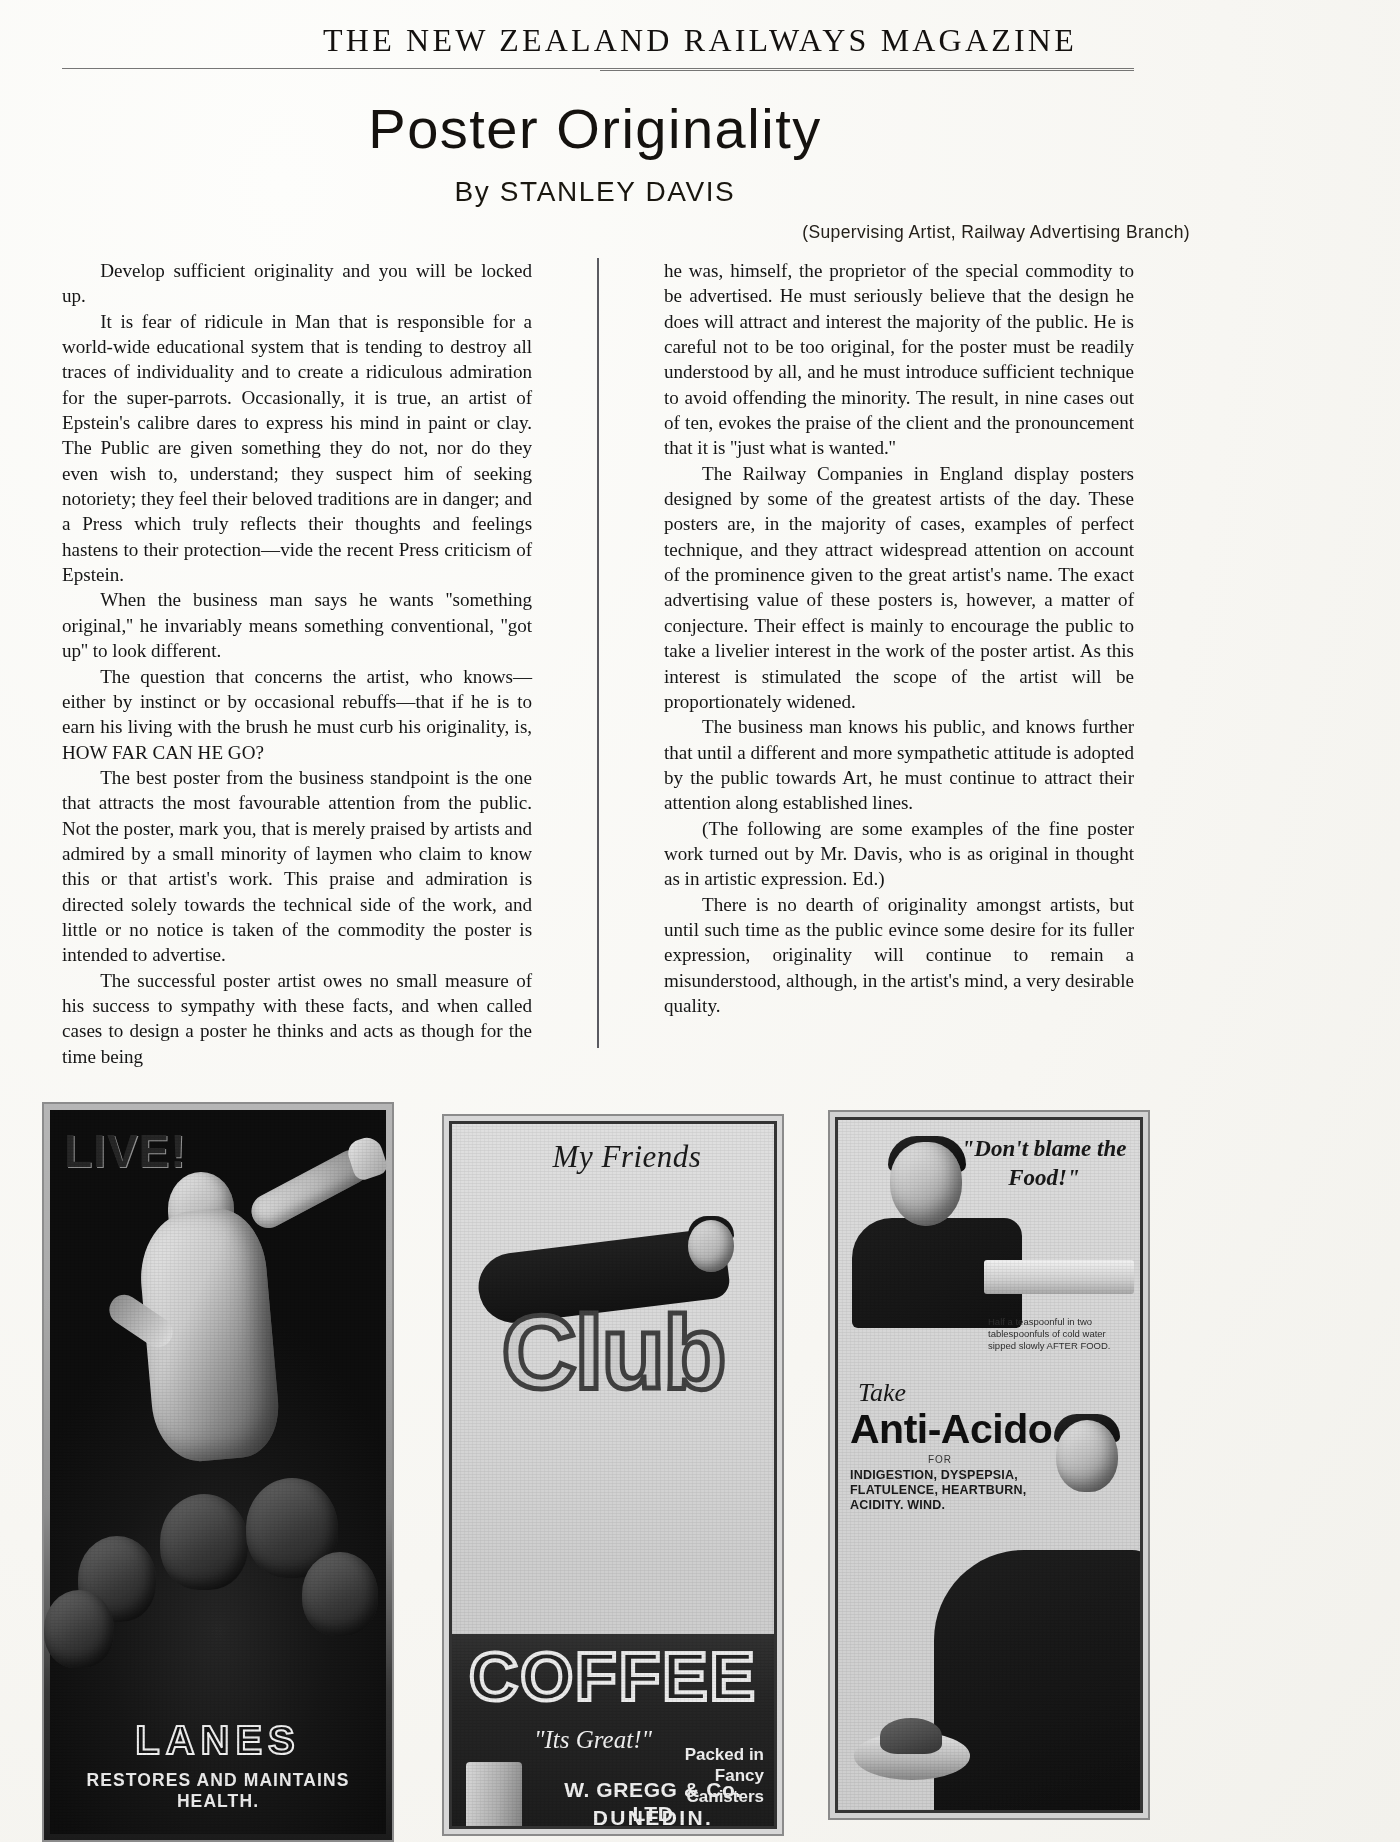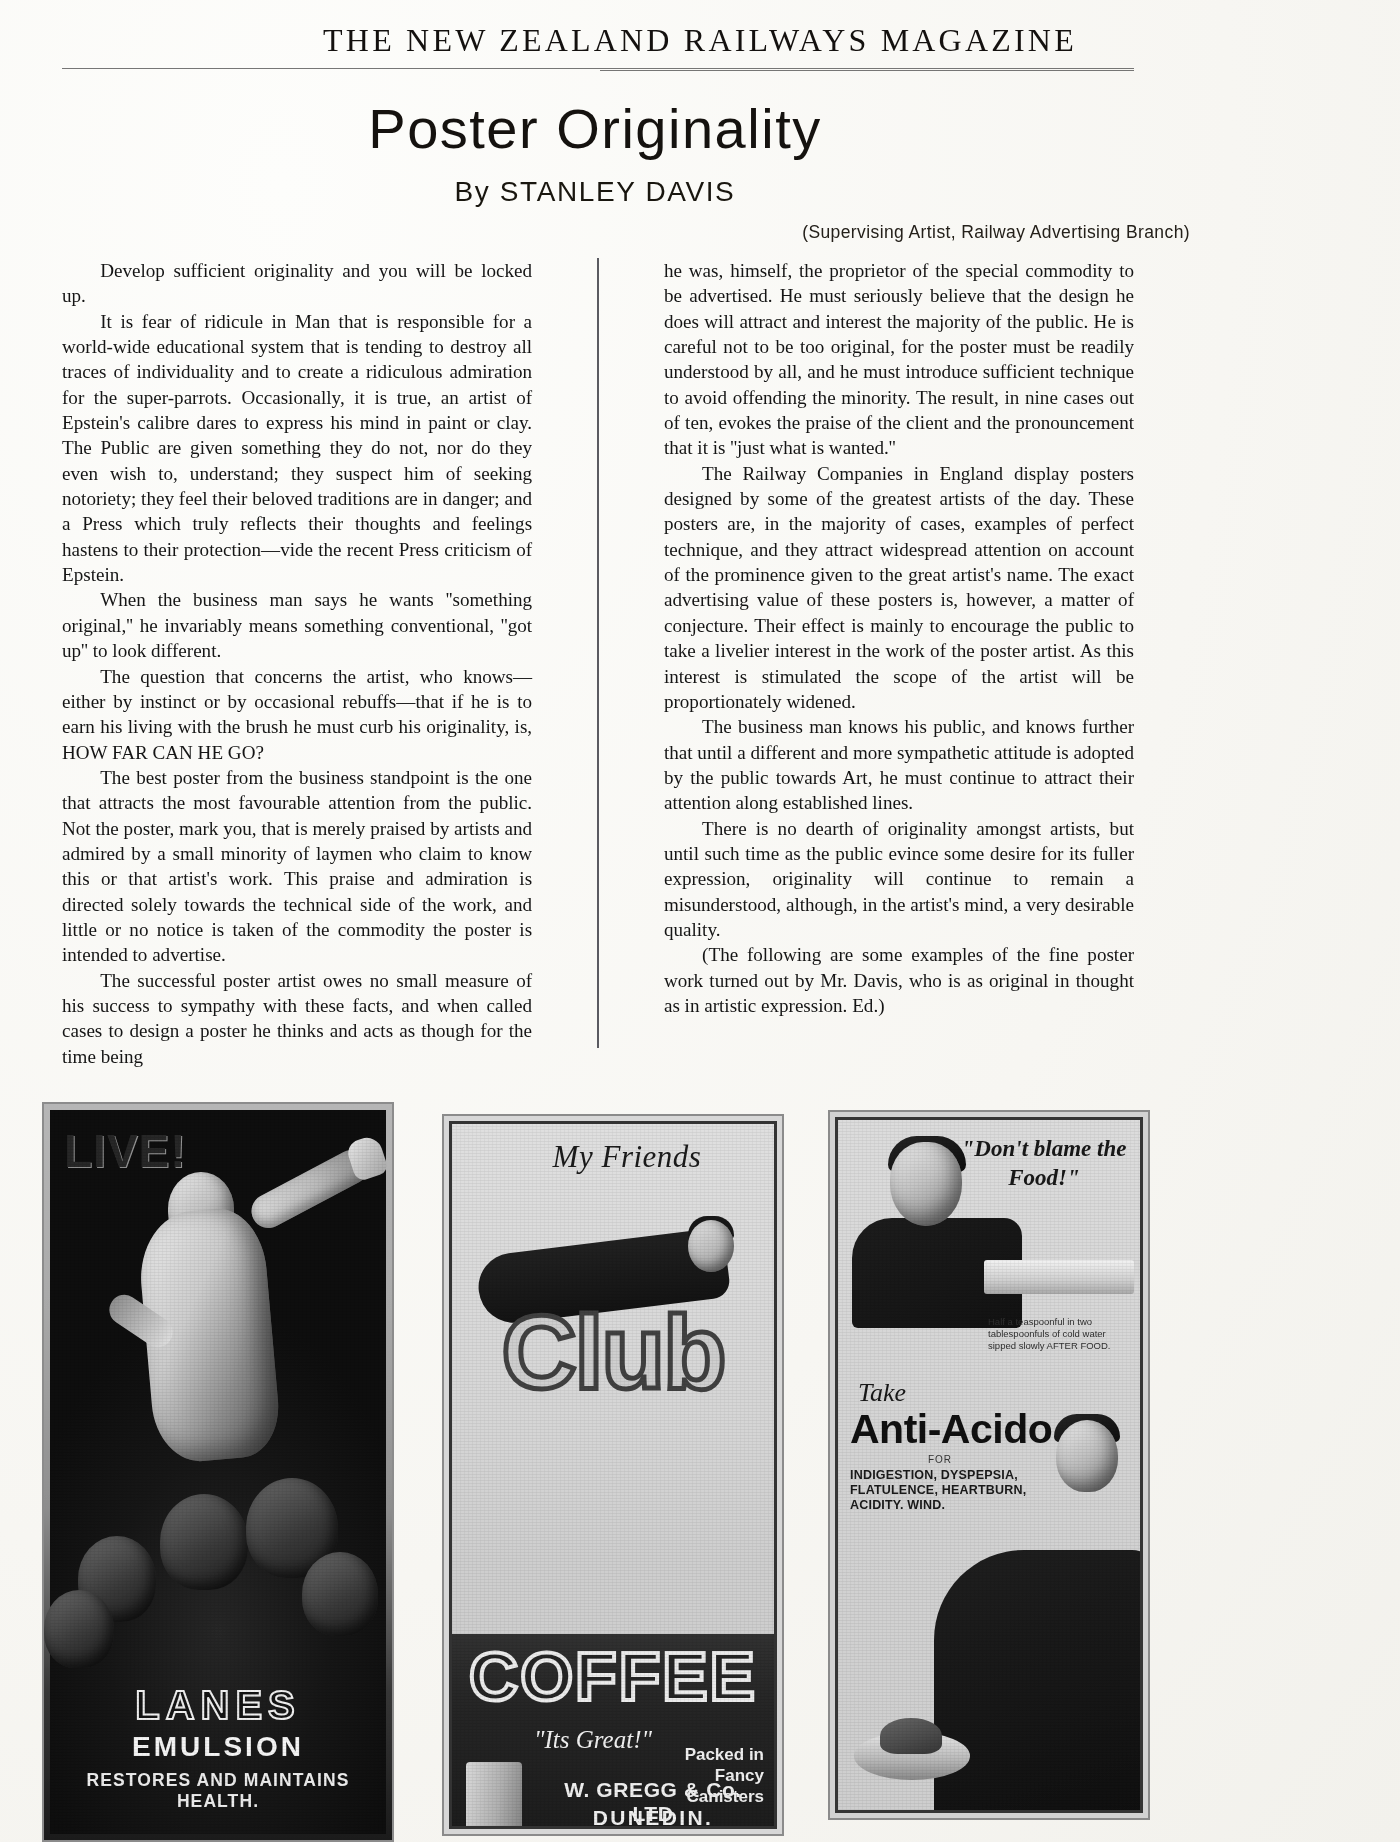--- a/index.html
+++ b/index.html
@@ -606,22 +606,22 @@
       <p>The best poster from the business standpoint is the one that attracts the most favourable attention from the public. Not the poster, mark you, that is merely praised by artists and admired by a small minority of laymen who claim to know this or that artist's work. This praise and admiration is directed solely towards the technical side of the work, and little or no notice is taken of the commodity the poster is intended to advertise.</p>
       <p>The successful poster artist owes no small measure of his success to sympathy with these facts, and when called cases to design a poster he thinks and acts as though for the time being</p>
     </div>
     <div class="gutter">
       <div class="rule-v"></div>
     </div>
     <div class="col">
       <p class="noind">he was, himself, the proprietor of the special commodity to be advertised. He must seriously believe that the design he does will attract and interest the majority of the public. He is careful not to be too original, for the poster must be readily understood by all, and he must introduce sufficient technique to avoid offending the minority. The result, in nine cases out of ten, evokes the praise of the client and the pronouncement that it is ''just what is wanted.''</p>
       <p>The Railway Companies in England display posters designed by some of the greatest artists of the day. These posters are, in the majority of cases, examples of perfect technique, and they attract widespread attention on account of the prominence given to the great artist's name. The exact advertising value of these posters is, however, a matter of conjecture. Their effect is mainly to encourage the public to take a livelier interest in the work of the poster artist. As this interest is stimulated the scope of the artist will be proportionately widened.</p>
       <p>The business man knows his public, and knows further that until a different and more sympathetic attitude is adopted by the public towards Art, he must continue to attract their attention along established lines.</p>
+      <p>(The following are some examples of the fine poster work turned out by Mr. Davis, who is as original in thought as in artistic expression. Ed.)</p>
       <p>There is no dearth of originality amongst artists, but until such time as the public evince some desire for its fuller expression, originality will continue to remain a misunderstood, although, in the artist's mind, a very desirable quality.</p>
-      <p>(The following are some examples of the fine poster work turned out by Mr. Davis, who is as original in thought as in artistic expression. Ed.)</p>
     </div>
   </div>
 
   <div class="posters">
 
     <div class="poster" id="poster-lanes">
       <div class="lanes-inner">
         <div class="lanes-live">LIVE!</div>
         <div class="figure-arm-r"></div>
         <div class="figure-hand"></div>
@@ -630,21 +630,20 @@
         <div class="figure-arm-l"></div>
         <div class="crowd">
           <div class="crowd-head" style="left:28px;  top:96px;  width:78px;  height:86px;"></div>
           <div class="crowd-head" style="left:110px; top:54px;  width:88px;  height:96px;"></div>
           <div class="crowd-head" style="left:196px; top:38px;  width:92px;  height:100px;"></div>
           <div class="crowd-head" style="left:252px; top:112px; width:76px;  height:84px;"></div>
           <div class="crowd-head" style="left:-6px;  top:150px; width:70px;  height:78px;"></div>
         </div>
         <div class="lanes-band">
           <div class="lanes-brand">LANES</div>
-          <div class="lanes-sub">EMULSION</div>
           <div class="lanes-tag">RESTORES AND MAINTAINS HEALTH.</div>
         </div>
         <div class="grain"></div>
       </div>
     </div>
 
     <div class="poster" id="poster-club">
       <div class="club-inner">
         <div class="club-script">
           <div>My Friends</div>

